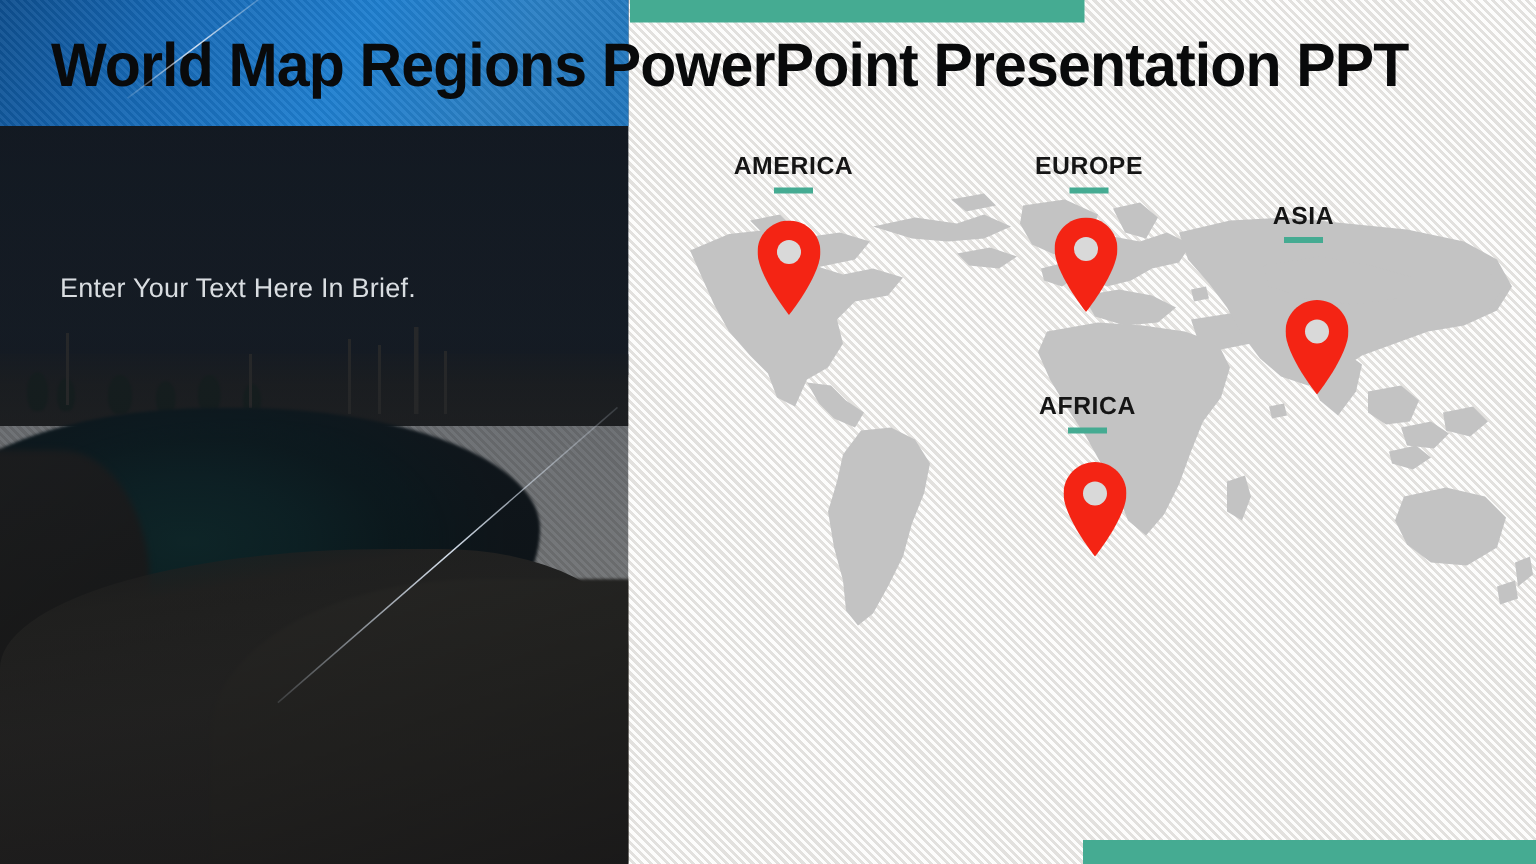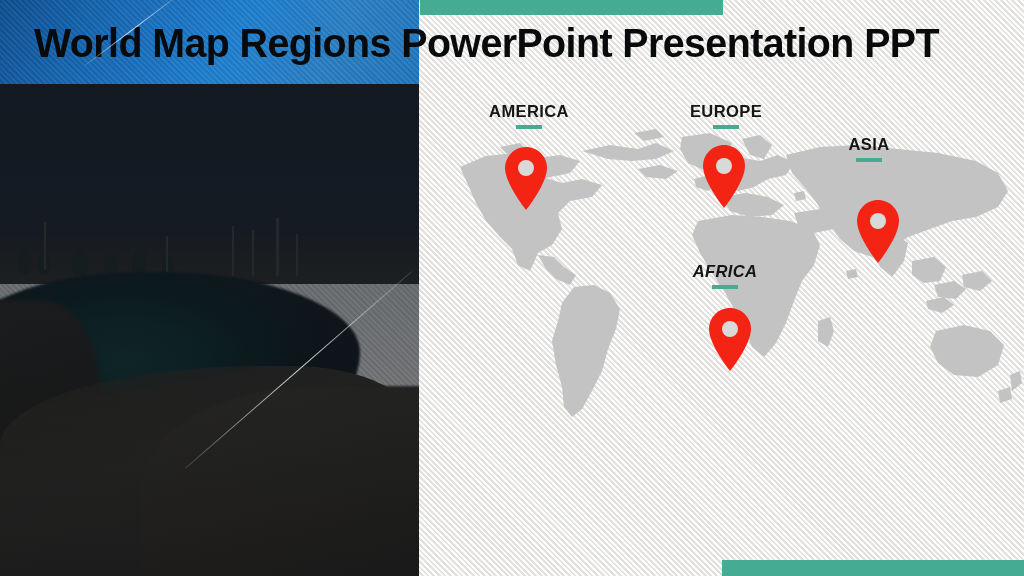--- a/index.html
+++ b/index.html
@@ -276,21 +276,21 @@
     <div class="region-label" style="left:250px; top:103px; width:112px;">
       <span class="rl-text">EUROPE</span>
       <span class="rl-rule"></span>
     </div>
 
     <div class="region-label" style="left:406px; top:136px; width:86px;">
       <span class="rl-text">ASIA</span>
       <span class="rl-rule"></span>
     </div>
 
-    <div class="region-label" style="left:252px; top:263px; width:106px;font-style:italic;">
+    <div class="region-label" style="left:252px; top:263px; width:106px;">
       <span class="rl-text">AFRICA</span>
       <span class="rl-rule"></span>
     </div>
 
     <div class="pin" style="left:85px; top:147px;">
       <svg width="42" height="63" viewBox="0 0 42 63">
         <path d="M21 0 C9.4 0 0 9.4 0 21 C0 36.8 21 63 21 63 C21 63 42 36.8 42 21 C42 9.4 32.6 0 21 0 Z" fill="#f42414"></path>
         <circle cx="21" cy="21" r="8" fill="#d9d9d9"></circle>
       </svg>
     </div>
@@ -337,20 +337,21 @@
       <div class="stick" style="left:296px; top:234px; width:2px; height:42px;"></div>
 
       <div class="photo-water"></div>
       <div class="photo-water2"></div>
       <div class="photo-bank-left"></div>
       <div class="photo-sand"></div>
       <div class="photo-sand2"></div>
       <div class="photo-overlay"></div>
     </div>
 
+    <div id="left-text">Enter Your Text Here In Brief.</div>
   </div>
 
   <div id="blue-band"></div>
 
   <div id="teal-top"></div>
   <div id="teal-bottom"></div>
 
   <div class="diag-line diag-a"></div>
   <div class="diag-line diag-b"></div>
 

